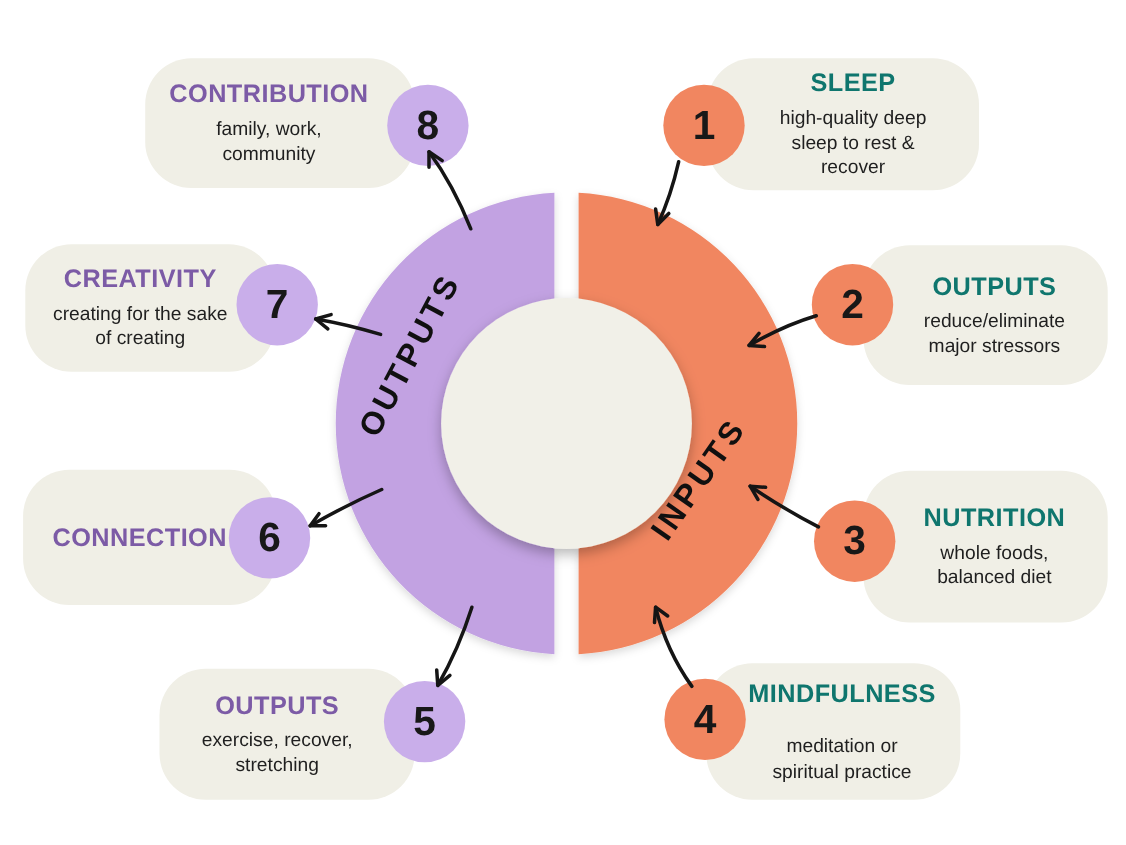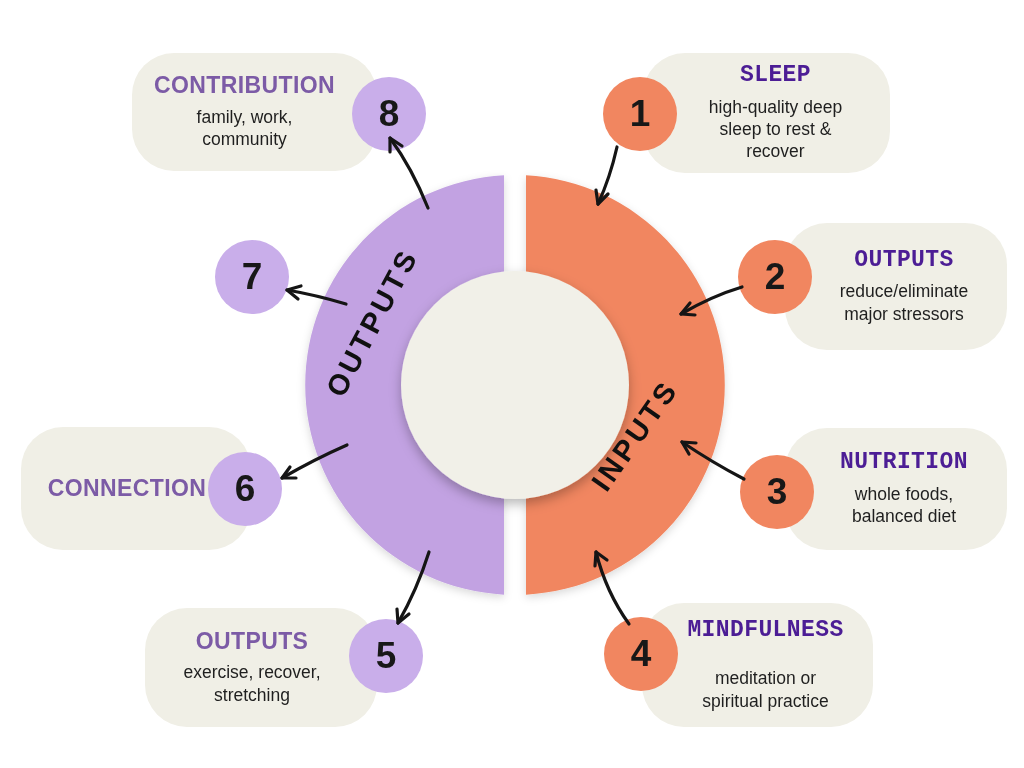--- a/index.html
+++ b/index.html
@@ -8,28 +8,28 @@
     font-family:"Liberation Sans", sans-serif;
   }
   #diagram-svg{position:absolute;left:0;top:0;z-index:3;pointer-events:none;}
   .card{
     position:absolute;z-index:1;background:#F0EFE6;border-radius:42px;
     display:flex;flex-direction:column;align-items:center;justify-content:center;
     gap:7px;box-sizing:border-box;text-align:center;
   }
   .card-title{font-weight:bold;font-size:23px;letter-spacing:.4px;line-height:1.1;}
   .title-purple{color:#7C5BA6;}
-  .title-orange{color:#4c1d95;font-family:Liberation Mono, monospace;}
+  .title-orange{color:#0f766e;}
   .card-desc{
     font-size:17.5px;line-height:1.28;color:#1f1f1f;white-space:pre-line;
   }
   .card-contribution{left:132px;top:53px;width:245px;height:118px;padding-right:20px;}
   .card-sleep{left:643px;top:53px;width:247px;height:120px;padding-left:18px;}
   .card-stress{left:785px;top:223px;width:222px;height:127px;padding-left:16px;}
-  .card-nutrition{left:785px;top:428px;width:222px;height:122px;padding-left:16px;}
+  .card-nutrition{left:785px;top:428px;width:222px;height:138px;padding-left:16px;}
   .card-mindfulness{left:642px;top:603px;width:231px;height:124px;padding-left:16px;gap:24px;}
   .card-creativity{left:23px;top:222px;width:227px;height:116px;padding-right:18px;}
   .card-connection{left:21px;top:427px;width:230px;height:123px;padding-right:18px;}
   .card-movement{left:145px;top:608px;width:232px;height:119px;padding-right:18px;}
   .num-circle{
     position:absolute;z-index:2;width:74px;height:74px;border-radius:50%;
     display:flex;align-items:center;justify-content:center;
     font-weight:bold;font-size:37px;color:#181818;
   }
   .circle-purple{background:#C9AEEA;}
@@ -124,20 +124,25 @@
   <div class="card card-nutrition">
     <div class="card-title title-orange">NUTRITION</div>
     <div class="card-desc">whole foods,
 balanced diet</div>
   </div>
   <div class="card card-mindfulness">
     <div class="card-title title-orange">MINDFULNESS</div>
     <div class="card-desc">meditation or
 spiritual practice</div>
   </div>
+  <div class="card card-creativity">
+    <div class="card-title title-purple">CREATIVITY</div>
+    <div class="card-desc">creating for the sake
+of creating</div>
+  </div>
   <div class="card card-connection">
     <div class="card-title title-purple">CONNECTION</div>
   </div>
   <div class="card card-movement">
     <div class="card-title title-purple">OUTPUTS</div>
     <div class="card-desc">exercise, recover,
 stretching</div>
   </div>
 
   <div class="num-circle circle-orange n1">1</div>

